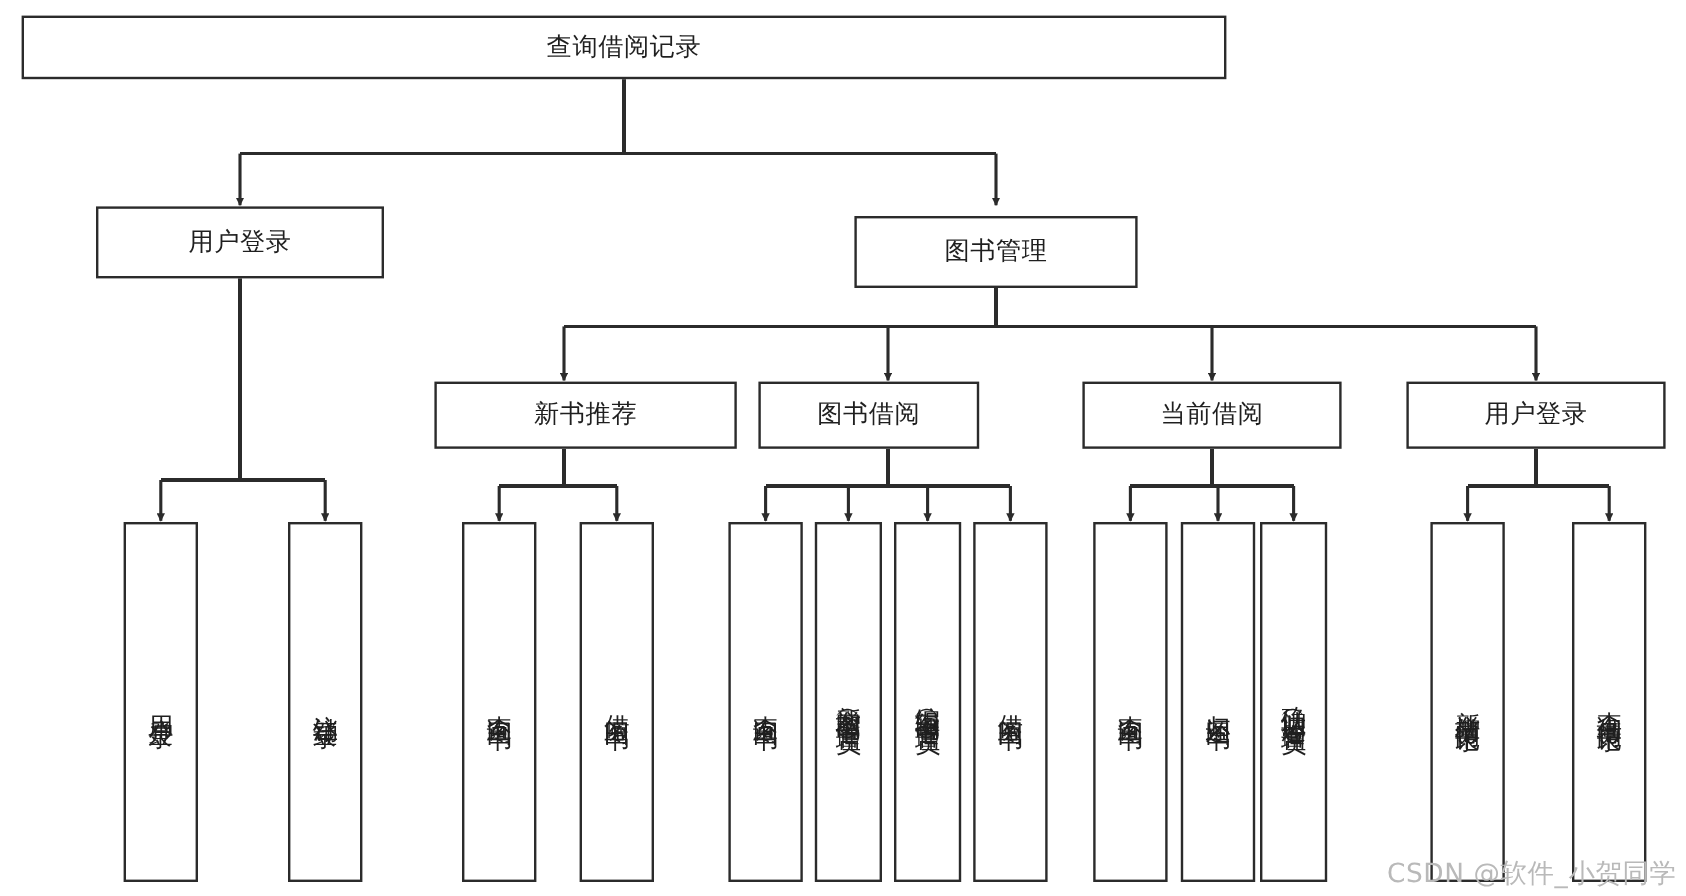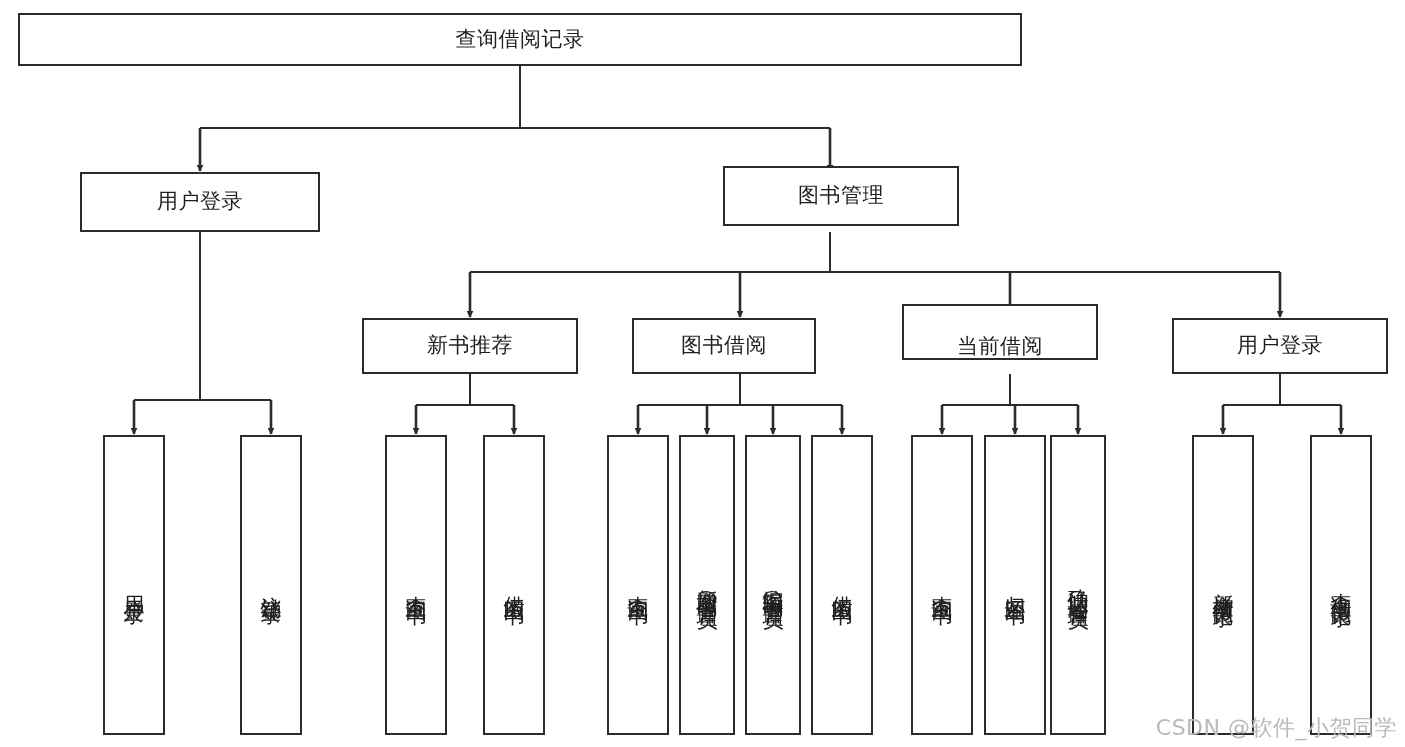--- a/index.html
+++ b/index.html
@@ -112,30 +112,30 @@
       <line x1="1223" y1="405" x2="1223" y2="434" stroke="#2b2b2b" stroke-width="2.6" shape-rendering="auto" marker-end="url(#arrow)"></line>
       <line x1="1341" y1="405" x2="1341" y2="434" stroke="#2b2b2b" stroke-width="2.6" shape-rendering="auto" marker-end="url(#arrow)"></line>
     </svg>
   <div id="nodes">
       <div class="node h" style="left: 18px; top: 13px; width: 1004px; height: 53px;">
         <span>查询借阅记录</span>
       </div>
       <div class="node h" style="left: 80px; top: 172px; width: 240px; height: 60px;">
         <span>用户登录</span>
       </div>
-      <div class="node h" style="left: 712px; top: 166px; width: 236px; height: 60px; margin-left: 11px;">
+      <div class="node h" style="left: 712px; top: 180px; width: 236px; height: 60px;">
         <span>图书管理</span>
       </div>
-      <div class="node h" style="left: 362px; top: 318px; width: 216px; height: 56px;">
+      <div class="node h" style="left: 362px; top: 318px; width: 252px; height: 56px;">
         <span>新书推荐</span>
       </div>
       <div class="node h" style="left: 632px; top: 318px; width: 184px; height: 56px;">
         <span>图书借阅</span>
       </div>
-      <div class="node h" style="left: 902px; top: 304px; width: 196px; height: 56px; align-items: flex-end;">
+      <div class="node h" style="left: 902px; top: 318px; width: 216px; height: 56px;">
         <span>当前借阅</span>
       </div>
       <div class="node h" style="left: 1172px; top: 318px; width: 216px; height: 56px;">
         <span>用户登录</span>
       </div>
       <div class="node v" style="left: 103px; top: 435px; width: 62px; height: 300px;">
         <span class="vtext">用户登录</span>
       </div>
       <div class="node v" style="left: 240px; top: 435px; width: 62px; height: 300px;">
         <span class="vtext">注销登录</span>

